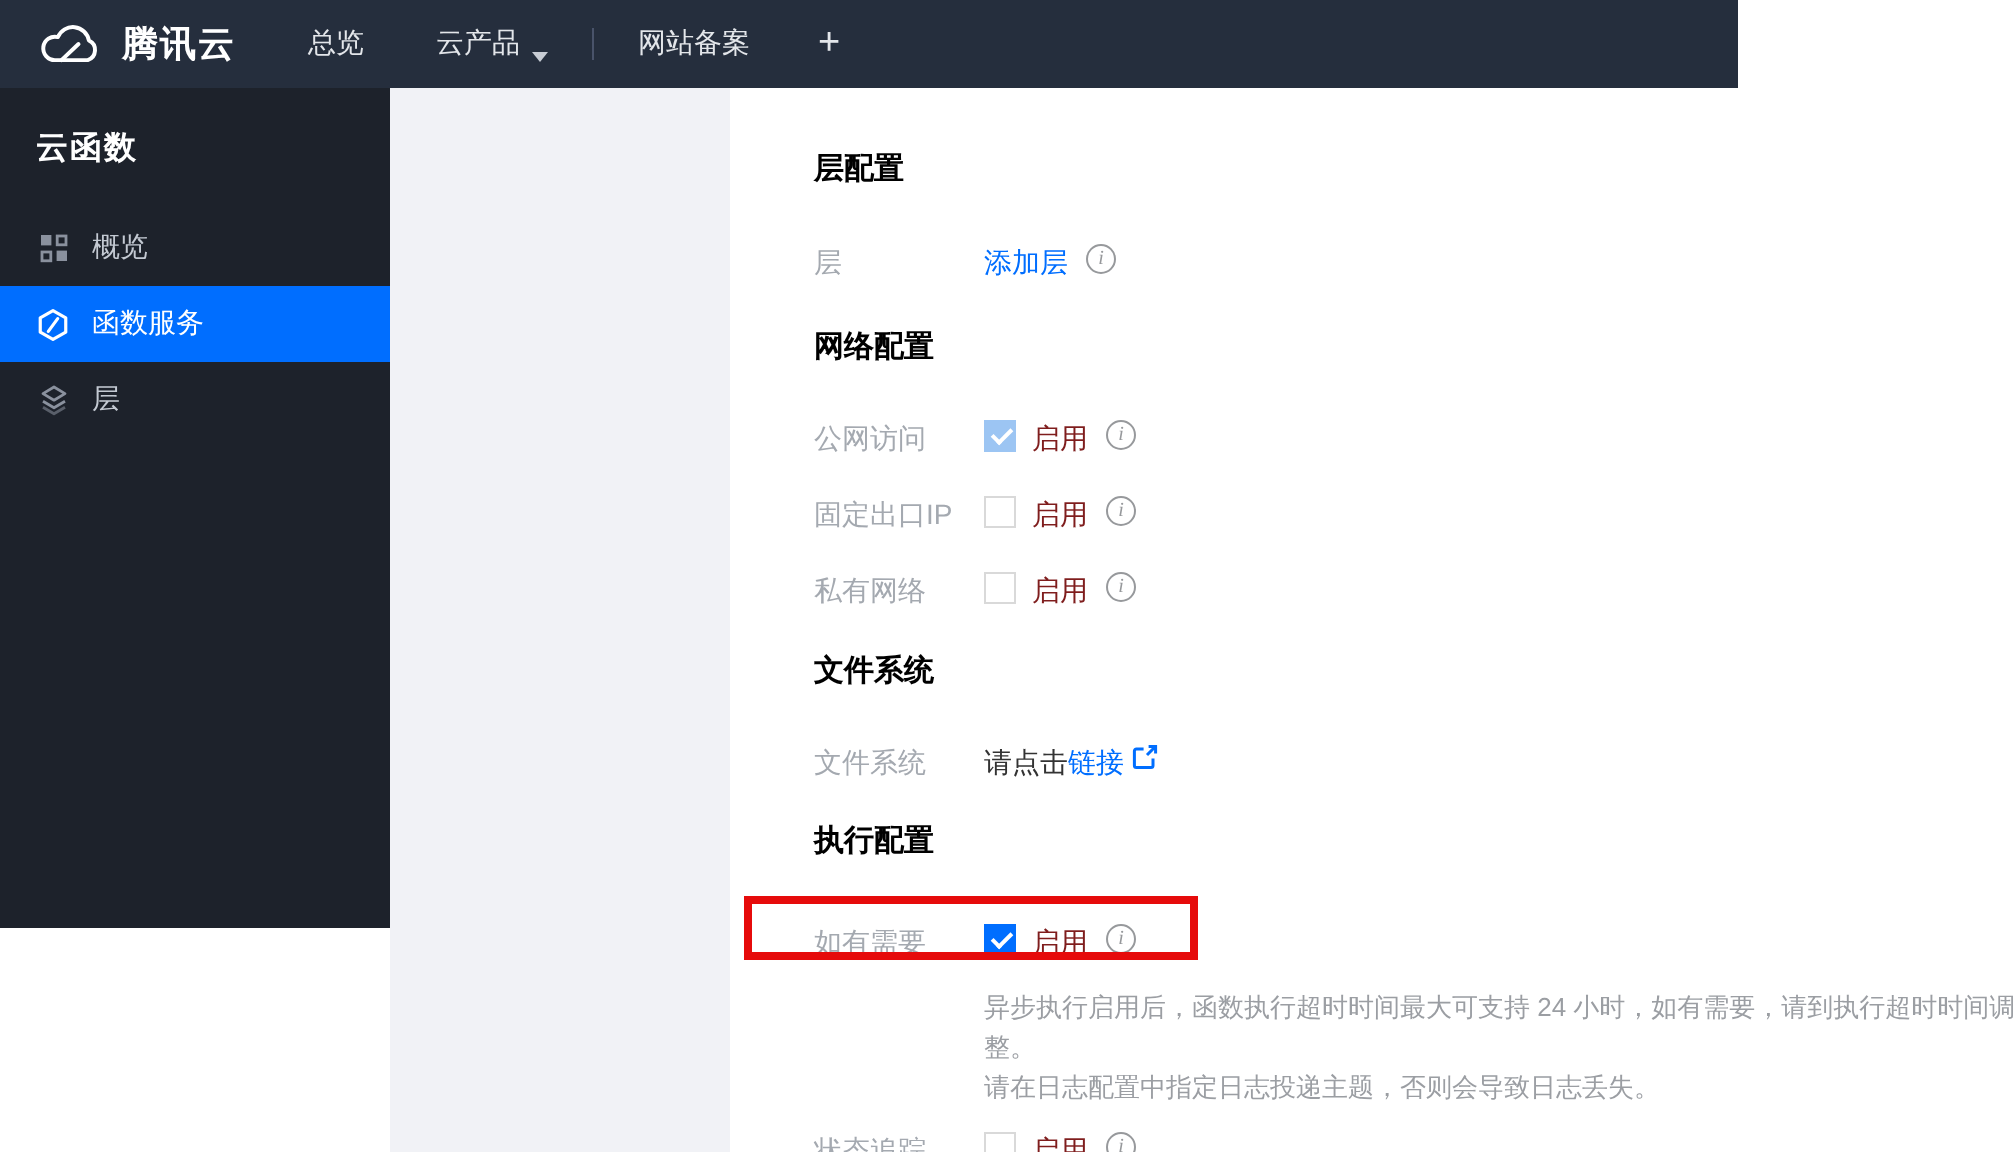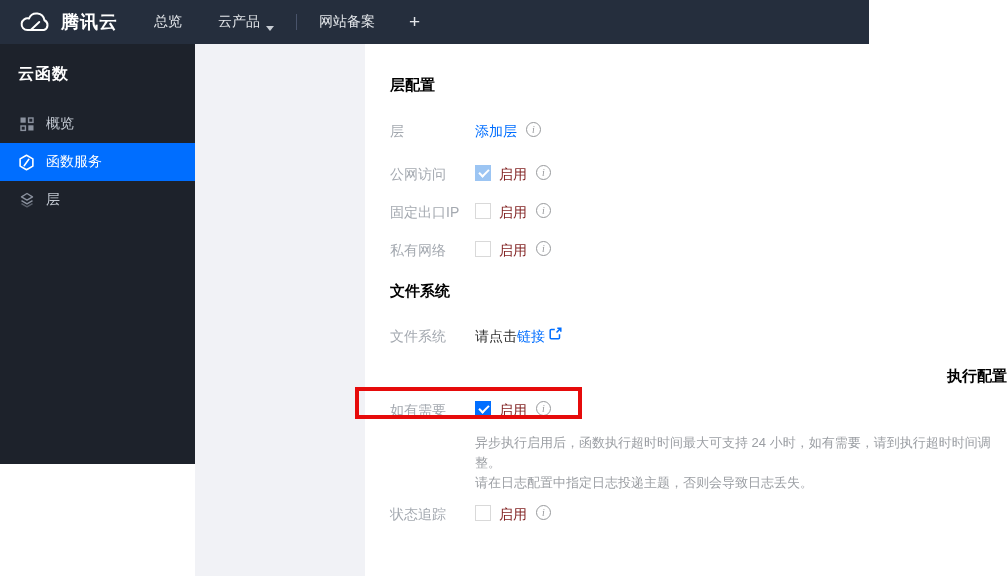--- a/index.html
+++ b/index.html
@@ -26,24 +26,24 @@
     color:#c3c9d2; font-size:14px; cursor:pointer; }
   .side-item .ic { width:17px; height:17px; margin-right:11px; display:inline-flex;
     align-items:center; justify-content:center; }
   .side-item.active { background:#006eff; color:#fff; }
 
   
   .gray-panel { position:absolute; left:195px; top:44px; width:170px; height:532px; background:#f1f2f6; }
 
   
   .content { position:absolute; left:365px; top:44px; width:642px; height:532px;
-    background:#fff; padding:32px 0 0 25px; }
+    background:#fff; padding:32px 0 0 42px; }
   .sec-heading { font-size:15px; font-weight:bold; color:#000; line-height:18px; }
   .mb28{margin-bottom:28px;} .mb27{margin-bottom:27px;} .mb25{margin-bottom:25px;}
-  .mb24{margin-bottom:16px;text-align:right;} .mb23{margin-bottom:23px;} .mb22{margin-bottom:22px;}
+  .mb24{margin-bottom:32px;} .mb23{margin-bottom:23px;} .mb22{margin-bottom:22px;}
   .mb20{margin-bottom:20px;} .mb14{margin-bottom:14px;} .mb12{margin-bottom:12px;}
   .form-row { display:flex; align-items:center; line-height:18px; min-height:18px; }
   .row-label { width:85px; flex:0 0 85px; color:#a4a9b0; font-size:14px; }
   .row-value { display:flex; align-items:flex-start; color:#333; font-size:14px; }
   .link { color:#006eff; cursor:pointer; text-decoration:none; }
   .enable-text { color:#7f1d1d; font-size:14px; margin-left:8px; }
 
   
   .cb { position:relative; width:16px; height:16px; display:inline-block;
     border:1px solid #d9d9d9; background:#fff; cursor:pointer; }
@@ -139,20 +139,21 @@
 
   <div class="sec-heading mb28">层配置</div>
   <div class="form-row mb25">
     <span class="row-label">层</span>
     <span class="row-value">
       <a class="link">添加层</a>
       <span class="info">i</span>
     </span>
   </div>
 
+  <div class="sec-heading mb27">网络配置</div>
 
   <div class="form-row mb20">
     <span class="row-label">公网访问</span>
     <span class="row-value">
       <span class="cb checked-disabled"></span>
       <span class="enable-text">启用</span>
       <span class="info">i</span>
     </span>
   </div>
 

